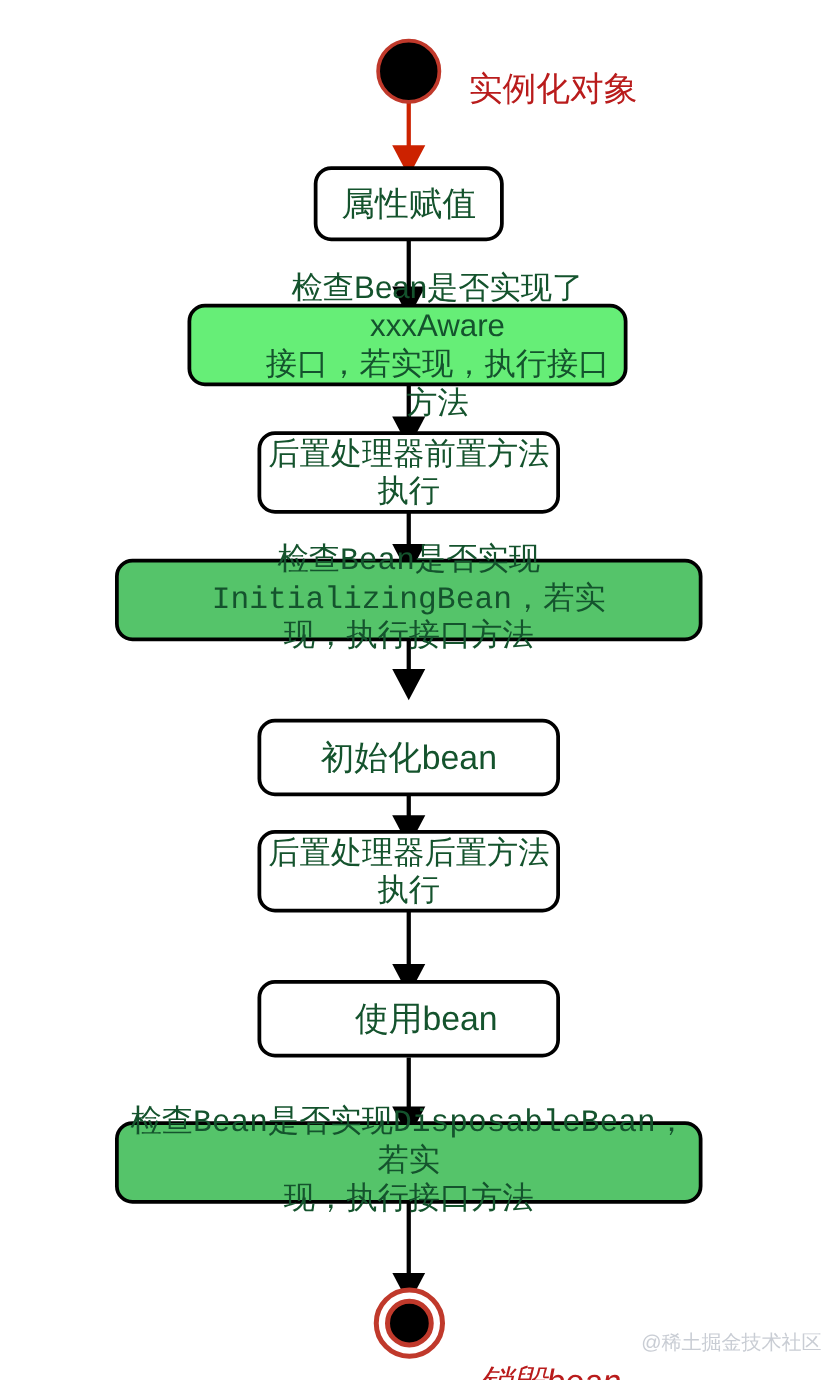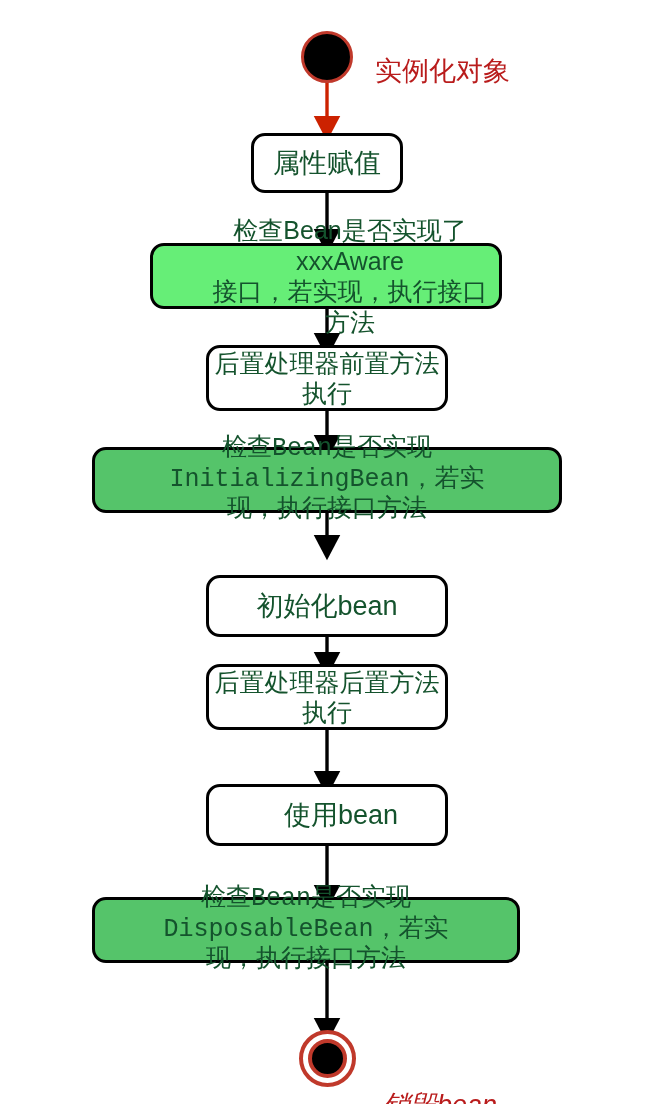--- a/index.html
+++ b/index.html
@@ -137,22 +137,23 @@
   <div class="node node-green-mid node-label-3" style="left:92px; top:447px; width:470px; height:66px;">检查Bean是否实现InitializingBean，若实
 现，执行接口方法</div>
 
   <div class="node node-white node-label-1" style="left:206px; top:548px; width:242px; height:62px;margin-top:27px;">初始化bean</div>
 
   <div class="node node-white node-label-2" style="left:206px; top:664px; width:242px; height:66px;">后置处理器后置方法
 执行</div>
 
   <div class="node node-white node-label-1" style="left:206px; top:784px; width:242px; height:62px;padding-left:28px;">使用bean</div>
 
-  <div class="node node-green-mid node-label-3" style="left:92px; top:897px; width:428px; height:66px;">检查Bean是否实现DisposableBean，若实
+  <div class="node node-green-mid node-label-3" style="left:92px; top:897px; width:470px; height:66px;">检查Bean是否实现DisposableBean，若实
 现，执行接口方法</div>
 
   <div class="end-circle-outer" style="left:299px; top:1030px; width:57px; height:57px;">
     <div class="end-circle-inner" style="left:5px; top:5px; width:39px; height:39px;"></div>
   </div>
   <div class="terminal-label" style="left:383px; top:1076px;font-style:italic;">销毁bean</div>
 
+  <div class="watermark" style="left:513px; top:1064px;">@稀土掘金技术社区</div>
 
 </div>
 
 </body></html>

